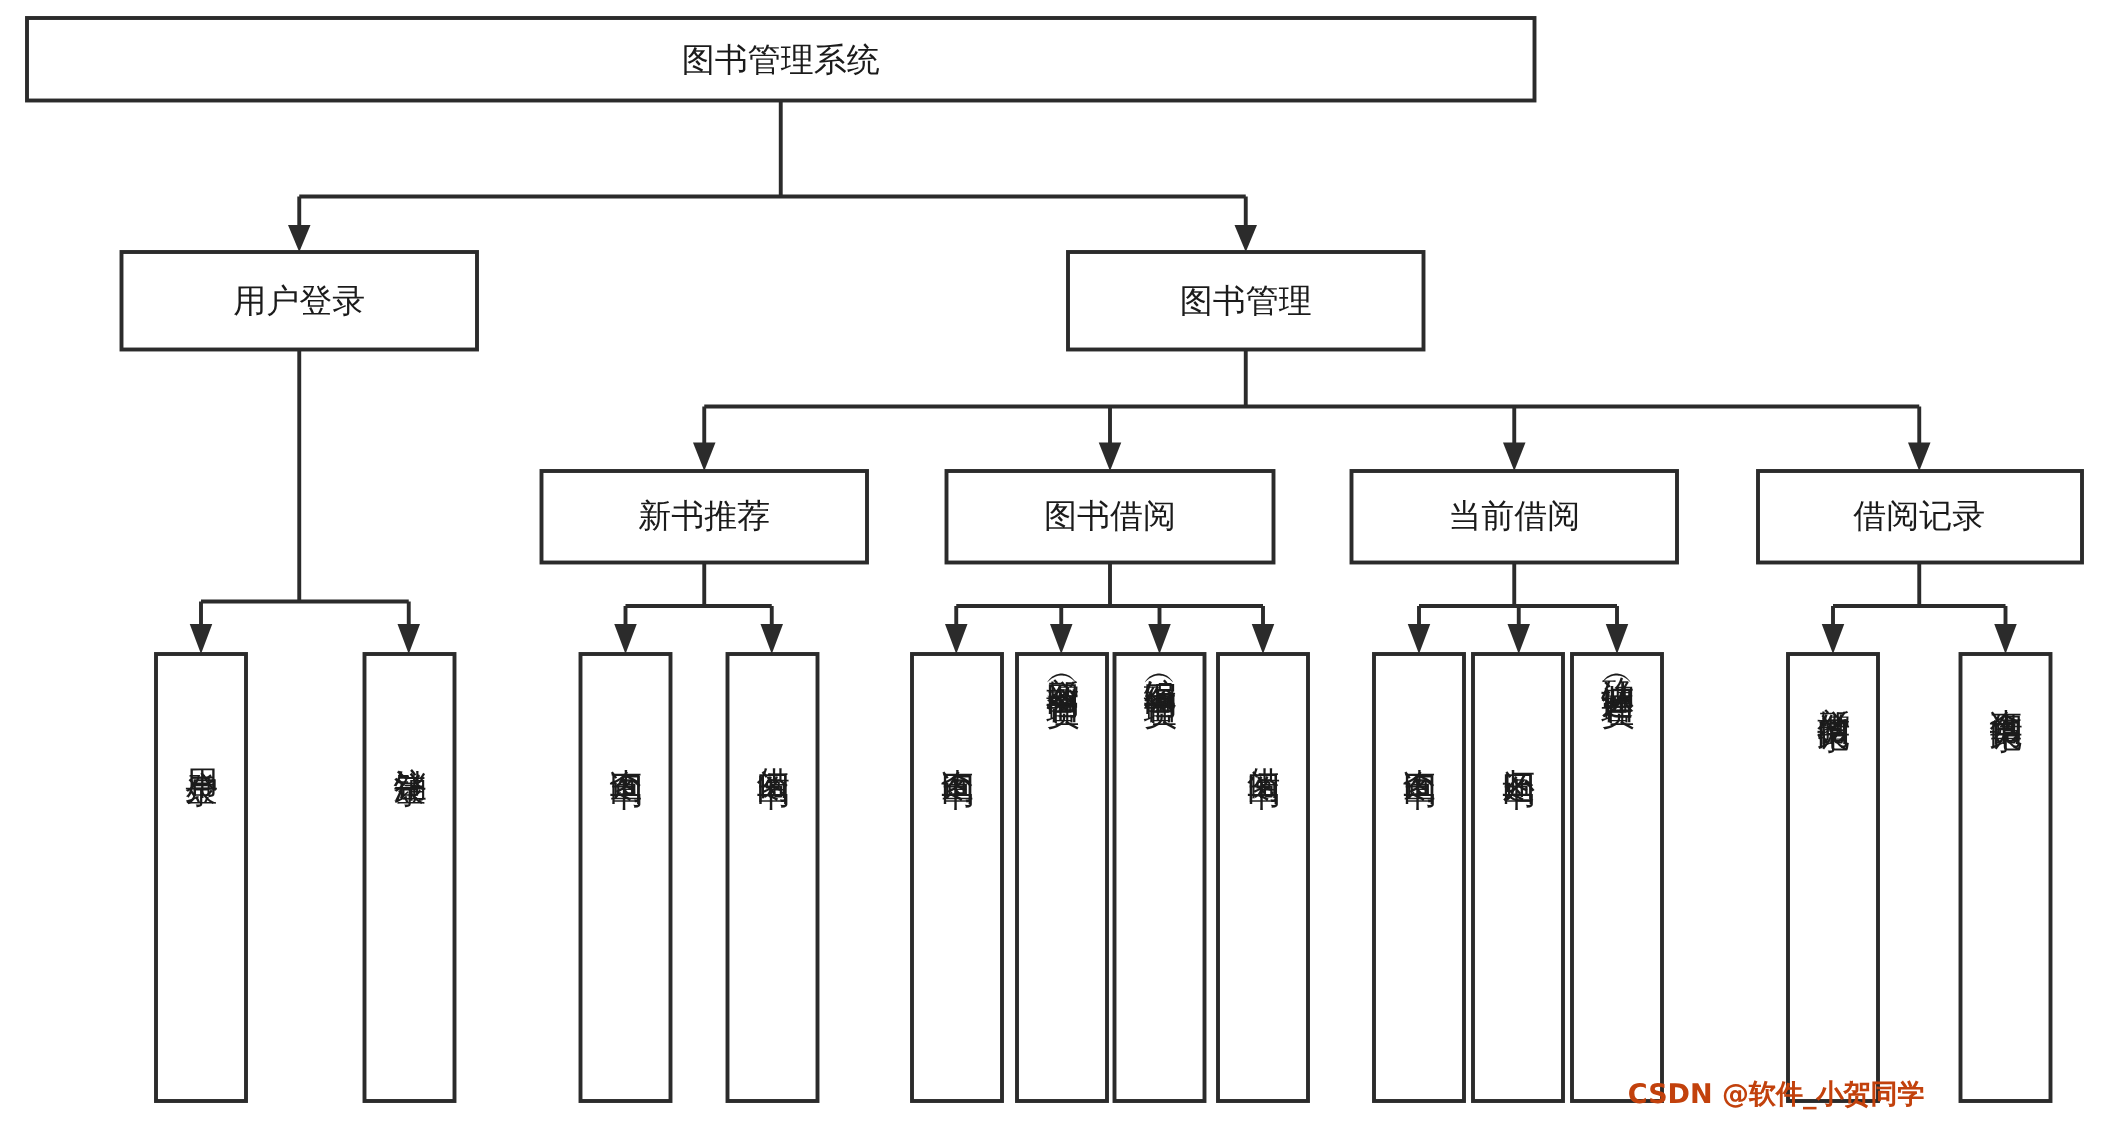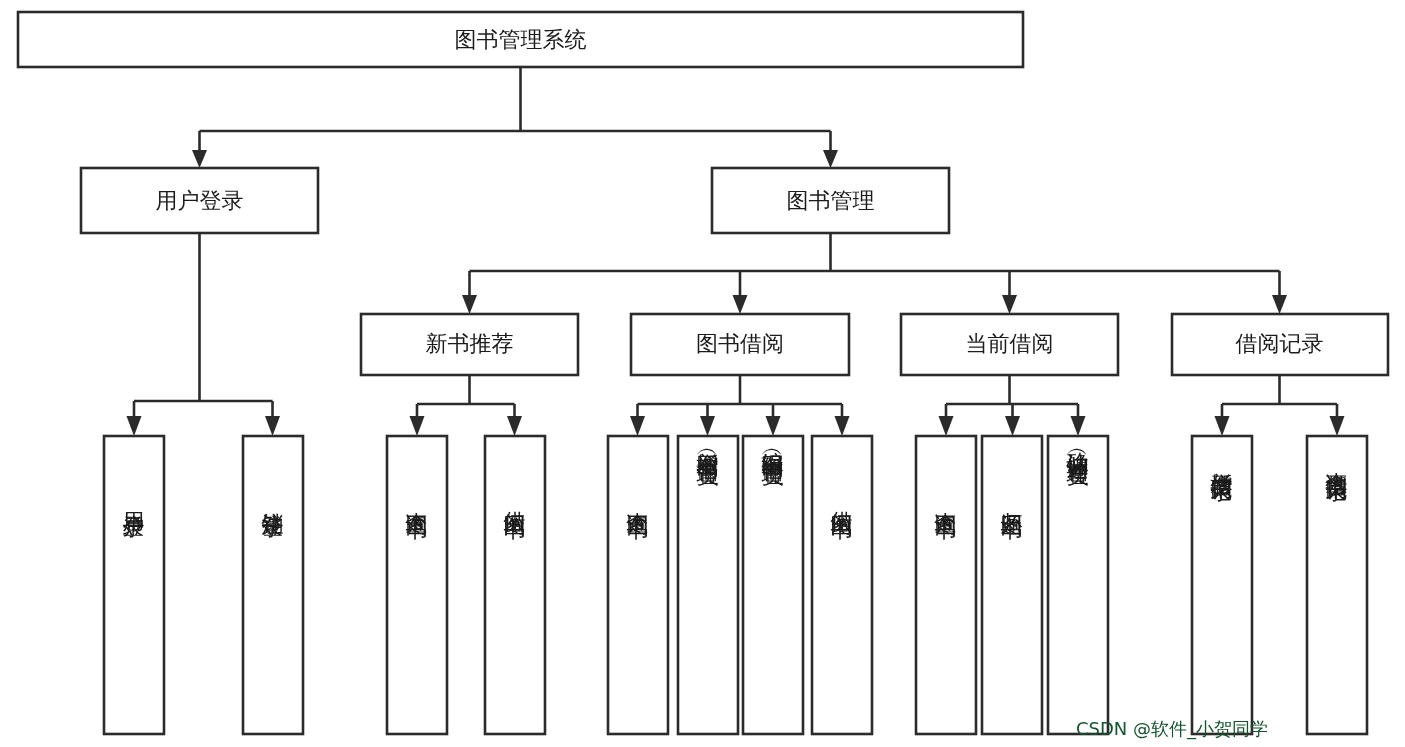--- a/index.html
+++ b/index.html
@@ -53,28 +53,29 @@
     font-family: "DejaVu Sans", "Liberation Sans", sans-serif;
     font-size: 22px;
     fill: #1b1b1b;
     writing-mode: vertical-rl;
     text-orientation: upright;
     text-anchor: middle;
     letter-spacing: 2px;
   }
   .watermark {
     position: absolute;
-    right: 27px;
+    right: 12px;
     bottom: 6px;
     font-family: "DejaVu Sans", "Liberation Sans", sans-serif;
     font-size: 18px;
-    color: #14532d;
+    color: #c2410c;
     white-space: nowrap;
     user-select: none;
     pointer-events: none;
+    font-weight: bold;
   }
 </style>
 </head>
 <body>
 
 <div id="diagram-root">
 
   <svg id="flowchart" viewBox="0 0 1405 747">
 
     <g>

